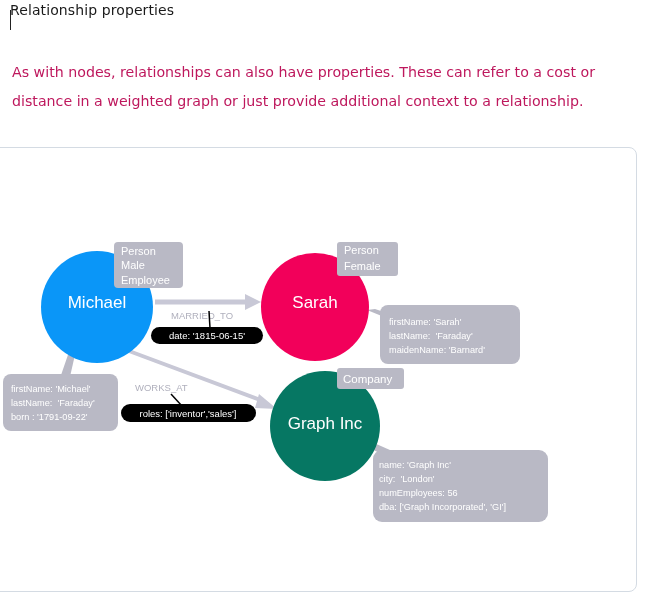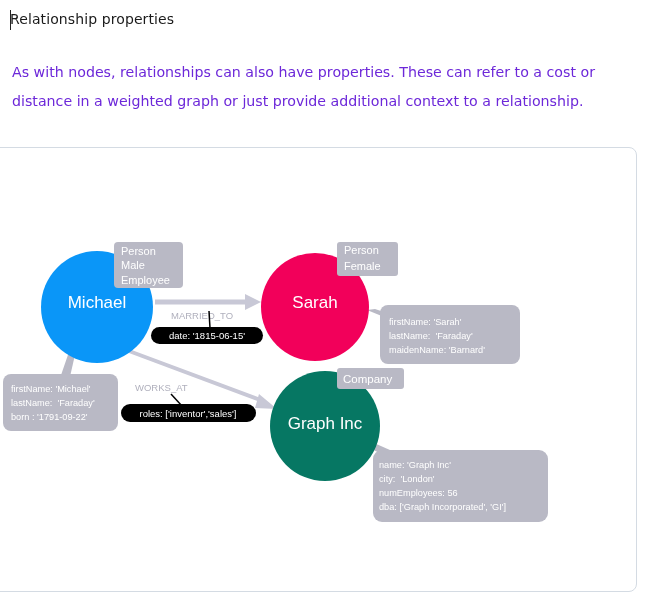--- a/index.html
+++ b/index.html
@@ -1,19 +1,19 @@
 <!DOCTYPE html>
 <html><head>
 <meta charset="utf-8">
 <style>
   html, body { margin: 0; padding: 0; background: #ffffff; }
   body { width: 650px; height: 597px; position: relative; overflow: hidden; font-family: "DejaVu Sans", sans-serif; }
-  .heading { position: absolute; left: 10px; top: 11px; font-size: 14px; font-weight: 500; color: #1a1a1a; letter-spacing: 0.1px; }
+  .heading { position: absolute; left: 10px; top: 2px; font-size: 14px; font-weight: 500; color: #1a1a1a; letter-spacing: 0.1px; }
   .cursor { position: absolute; left: 10px; top: 10px; width: 1px; height: 20px; background: #222; }
-  .para { position: absolute; left: 12px; top: 58px; width: 620px; font-size: 14.2px; line-height: 29px; color: #6d28d9; }
+  .para { position: absolute; left: 12px; top: 58px; width: 620px; font-size: 14.2px; line-height: 29px; color: #be185d; }
   .figure { position: absolute; left: -8px; top: 147px; width: 643px; height: 443px; border: 1px solid #d4dbe3; border-radius: 8px; background: #fff; }
   .svgwrap { position: absolute; left: 0; top: 0; }
   svg text { font-family: "Liberation Sans", sans-serif; }
 </style>
 </head>
 <body>
 
 <div class="cursor"></div>
 <div class="heading">Relationship properties</div>
 <div class="para">As with nodes, relationships can also have properties. These can refer to a cost or distance in a weighted graph or just provide additional context to a relationship.</div>

